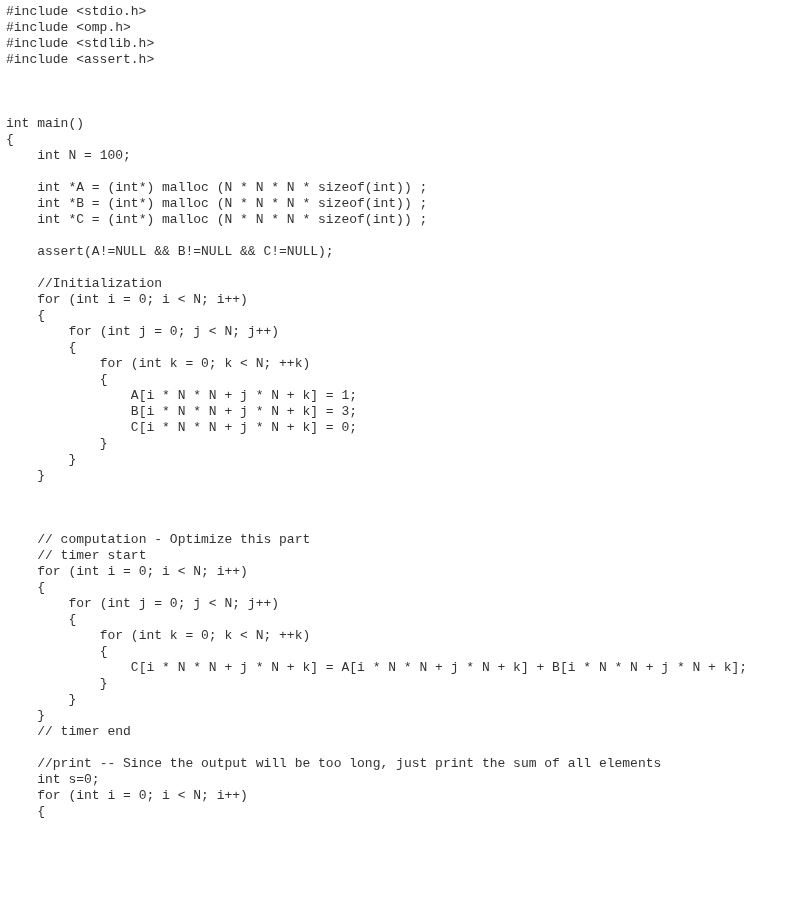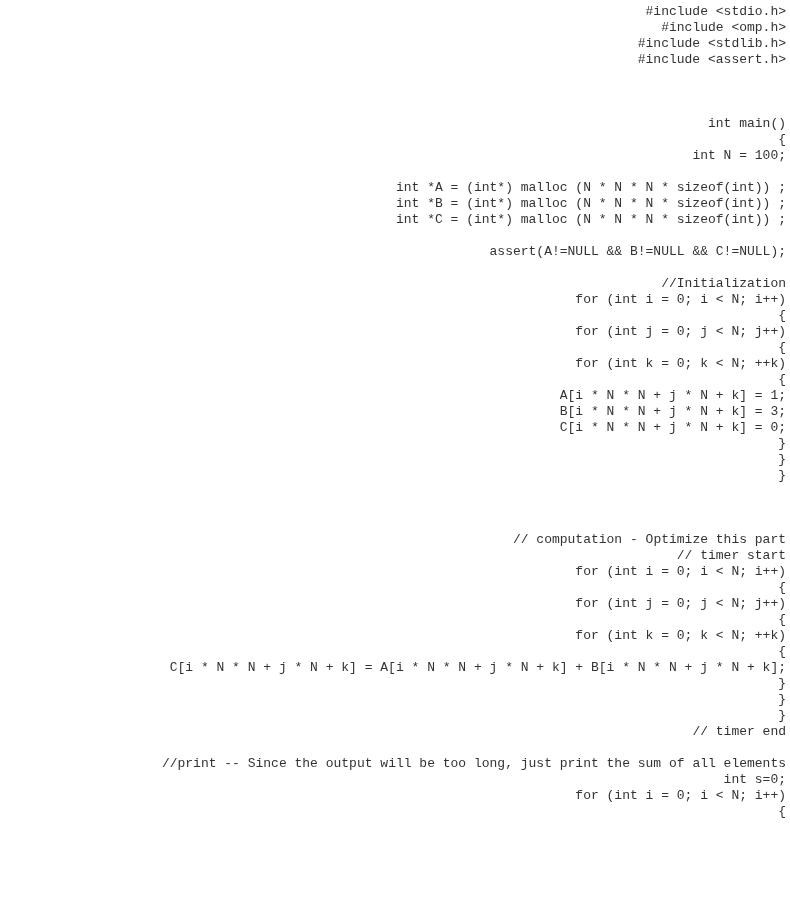--- a/index.html
+++ b/index.html
@@ -14,21 +14,20 @@
   }
   pre.code {
     margin: 0;
     padding: 4px 4px 4px 6px;
     font-family: "Courier New", Courier, monospace;
     font-size: 13px;
     line-height: 16px;
     color: #333333;
     white-space: pre-wrap;
     word-wrap: break-word;
-    text-align: right;
   }
 </style>
 </head>
 <body>
 
 <pre class="code">#include &lt;stdio.h&gt;
 #include &lt;omp.h&gt;
 #include &lt;stdlib.h&gt;
 #include &lt;assert.h&gt;
 

